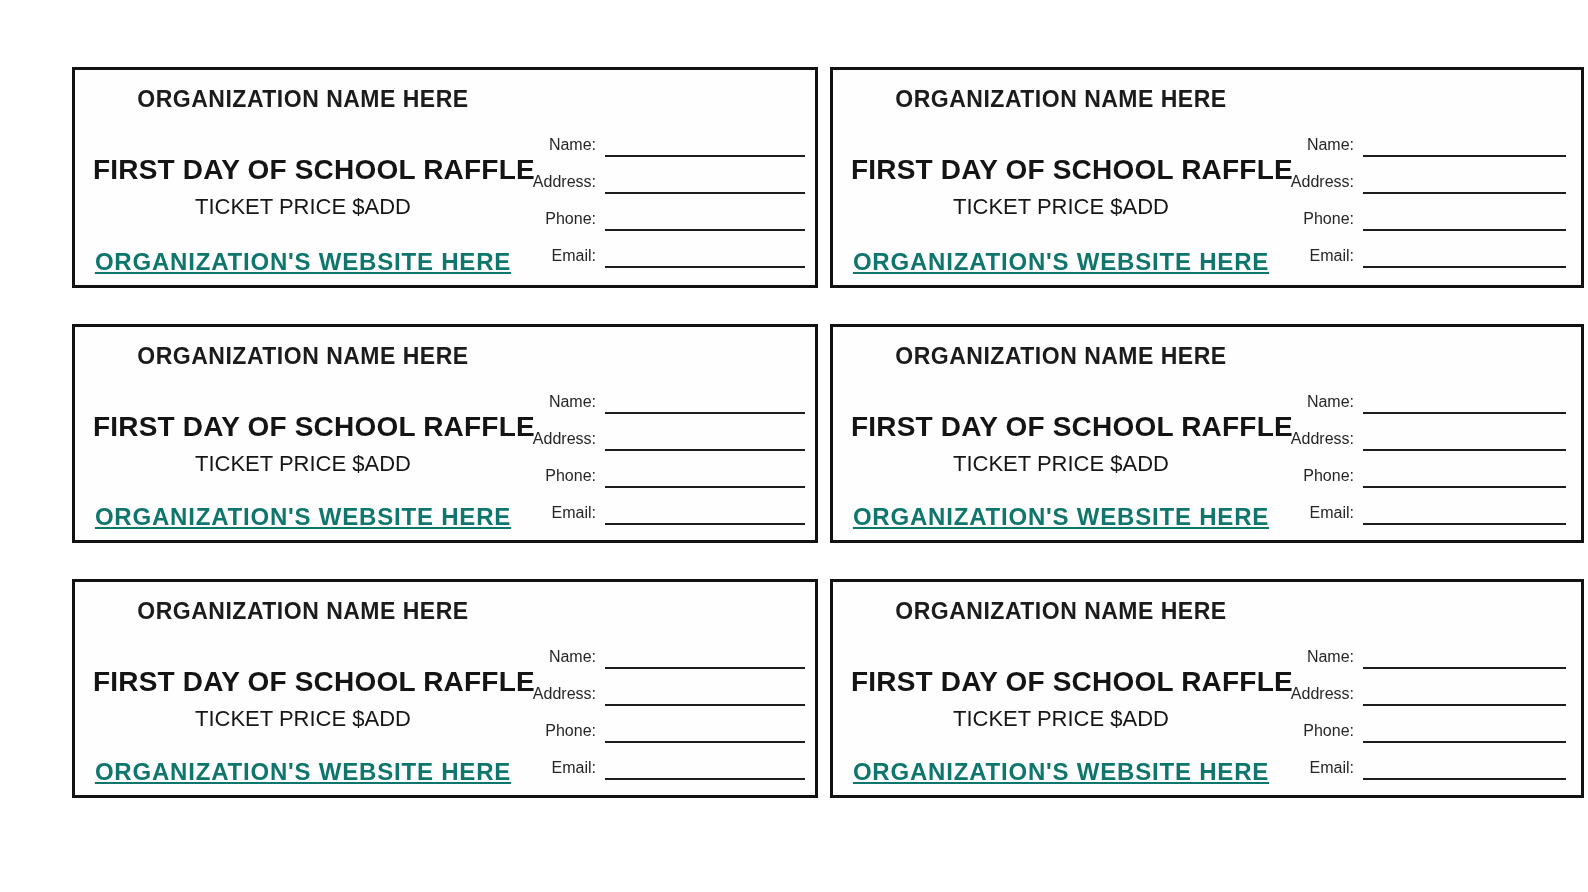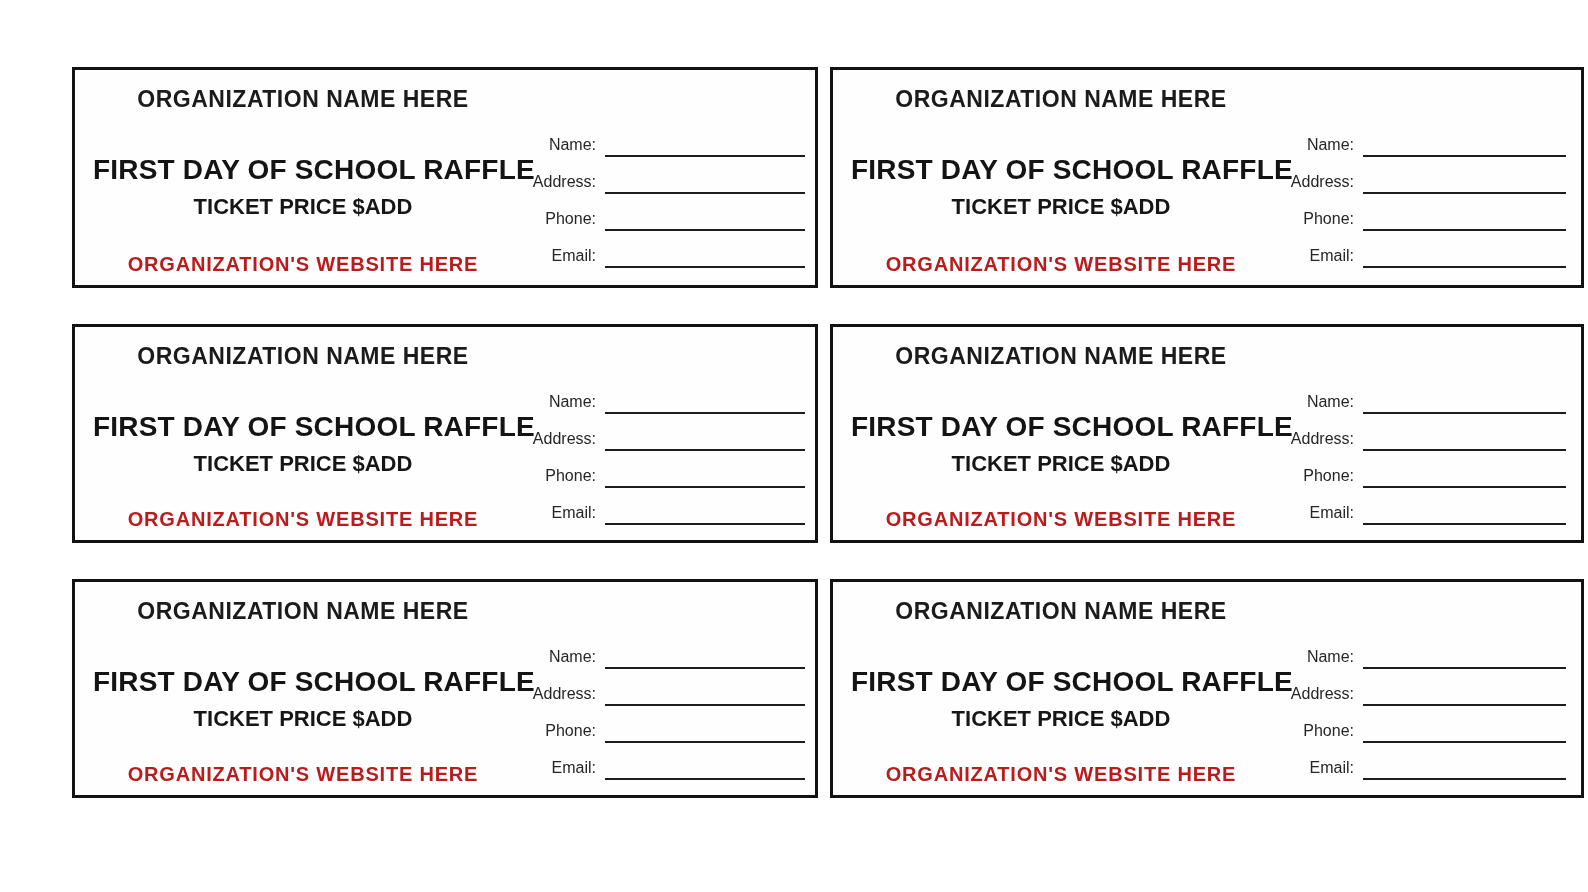--- a/index.html
+++ b/index.html
@@ -60,34 +60,35 @@
     color: #141414;
     letter-spacing: 0.2px;
     white-space: nowrap;
   }
 
   .price-line {
     position: absolute;
     top: 124px;
     width: 100%;
     font-size: 22px;
+    font-weight: normal;
+    color: #161616;
+    white-space: nowrap;
+  }
+
+  .website-line {
+    position: absolute;
+    bottom: 9px;
+    width: 100%;
+    font-size: 24px;
     font-weight: bold;
-    color: #161616;
-    white-space: nowrap;
-  }
-
-  .website-line {
-    position: absolute;
-    bottom: 9px;
-    width: 100%;
-    font-size: 20px;
-    font-weight: bold;
-    color: #b91c1c;
+    color: #0f766e;
     letter-spacing: 0.8px;
     white-space: nowrap;
+    text-decoration: underline;
   }
 
   
   .t-form {
     position: absolute;
     left: 428px;
     right: 10px;
     top: 50px;
   }
 

